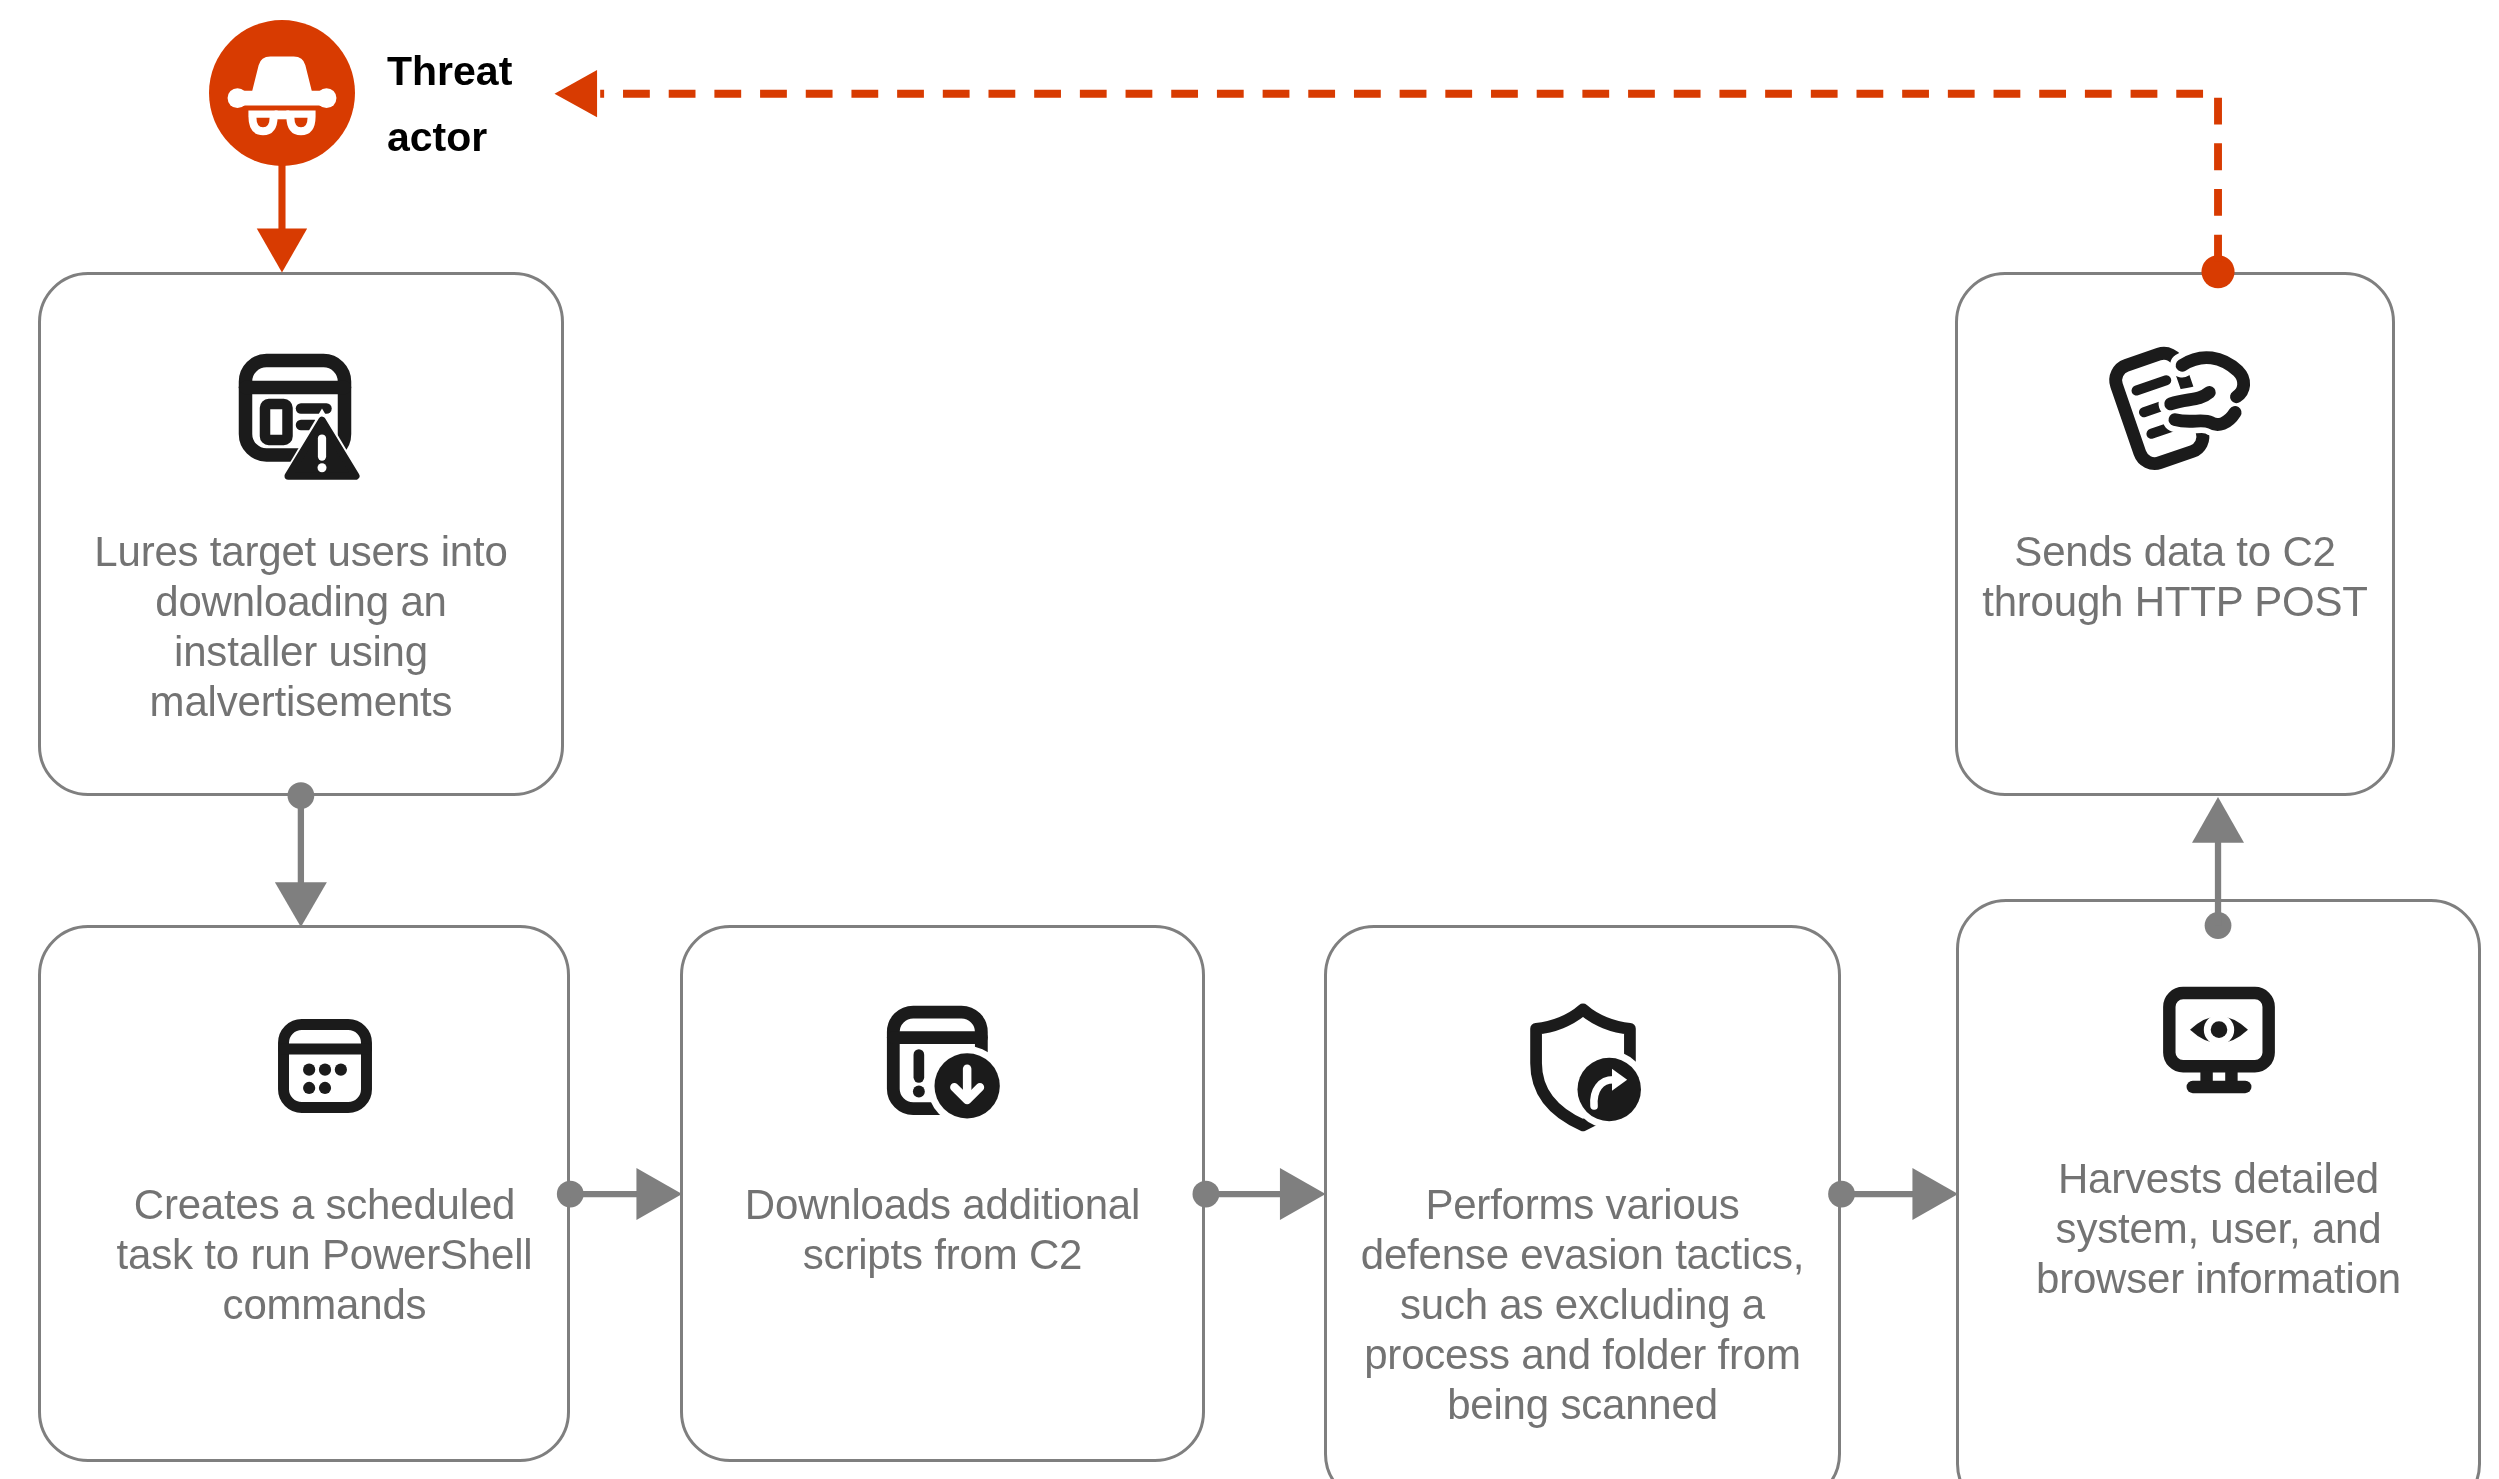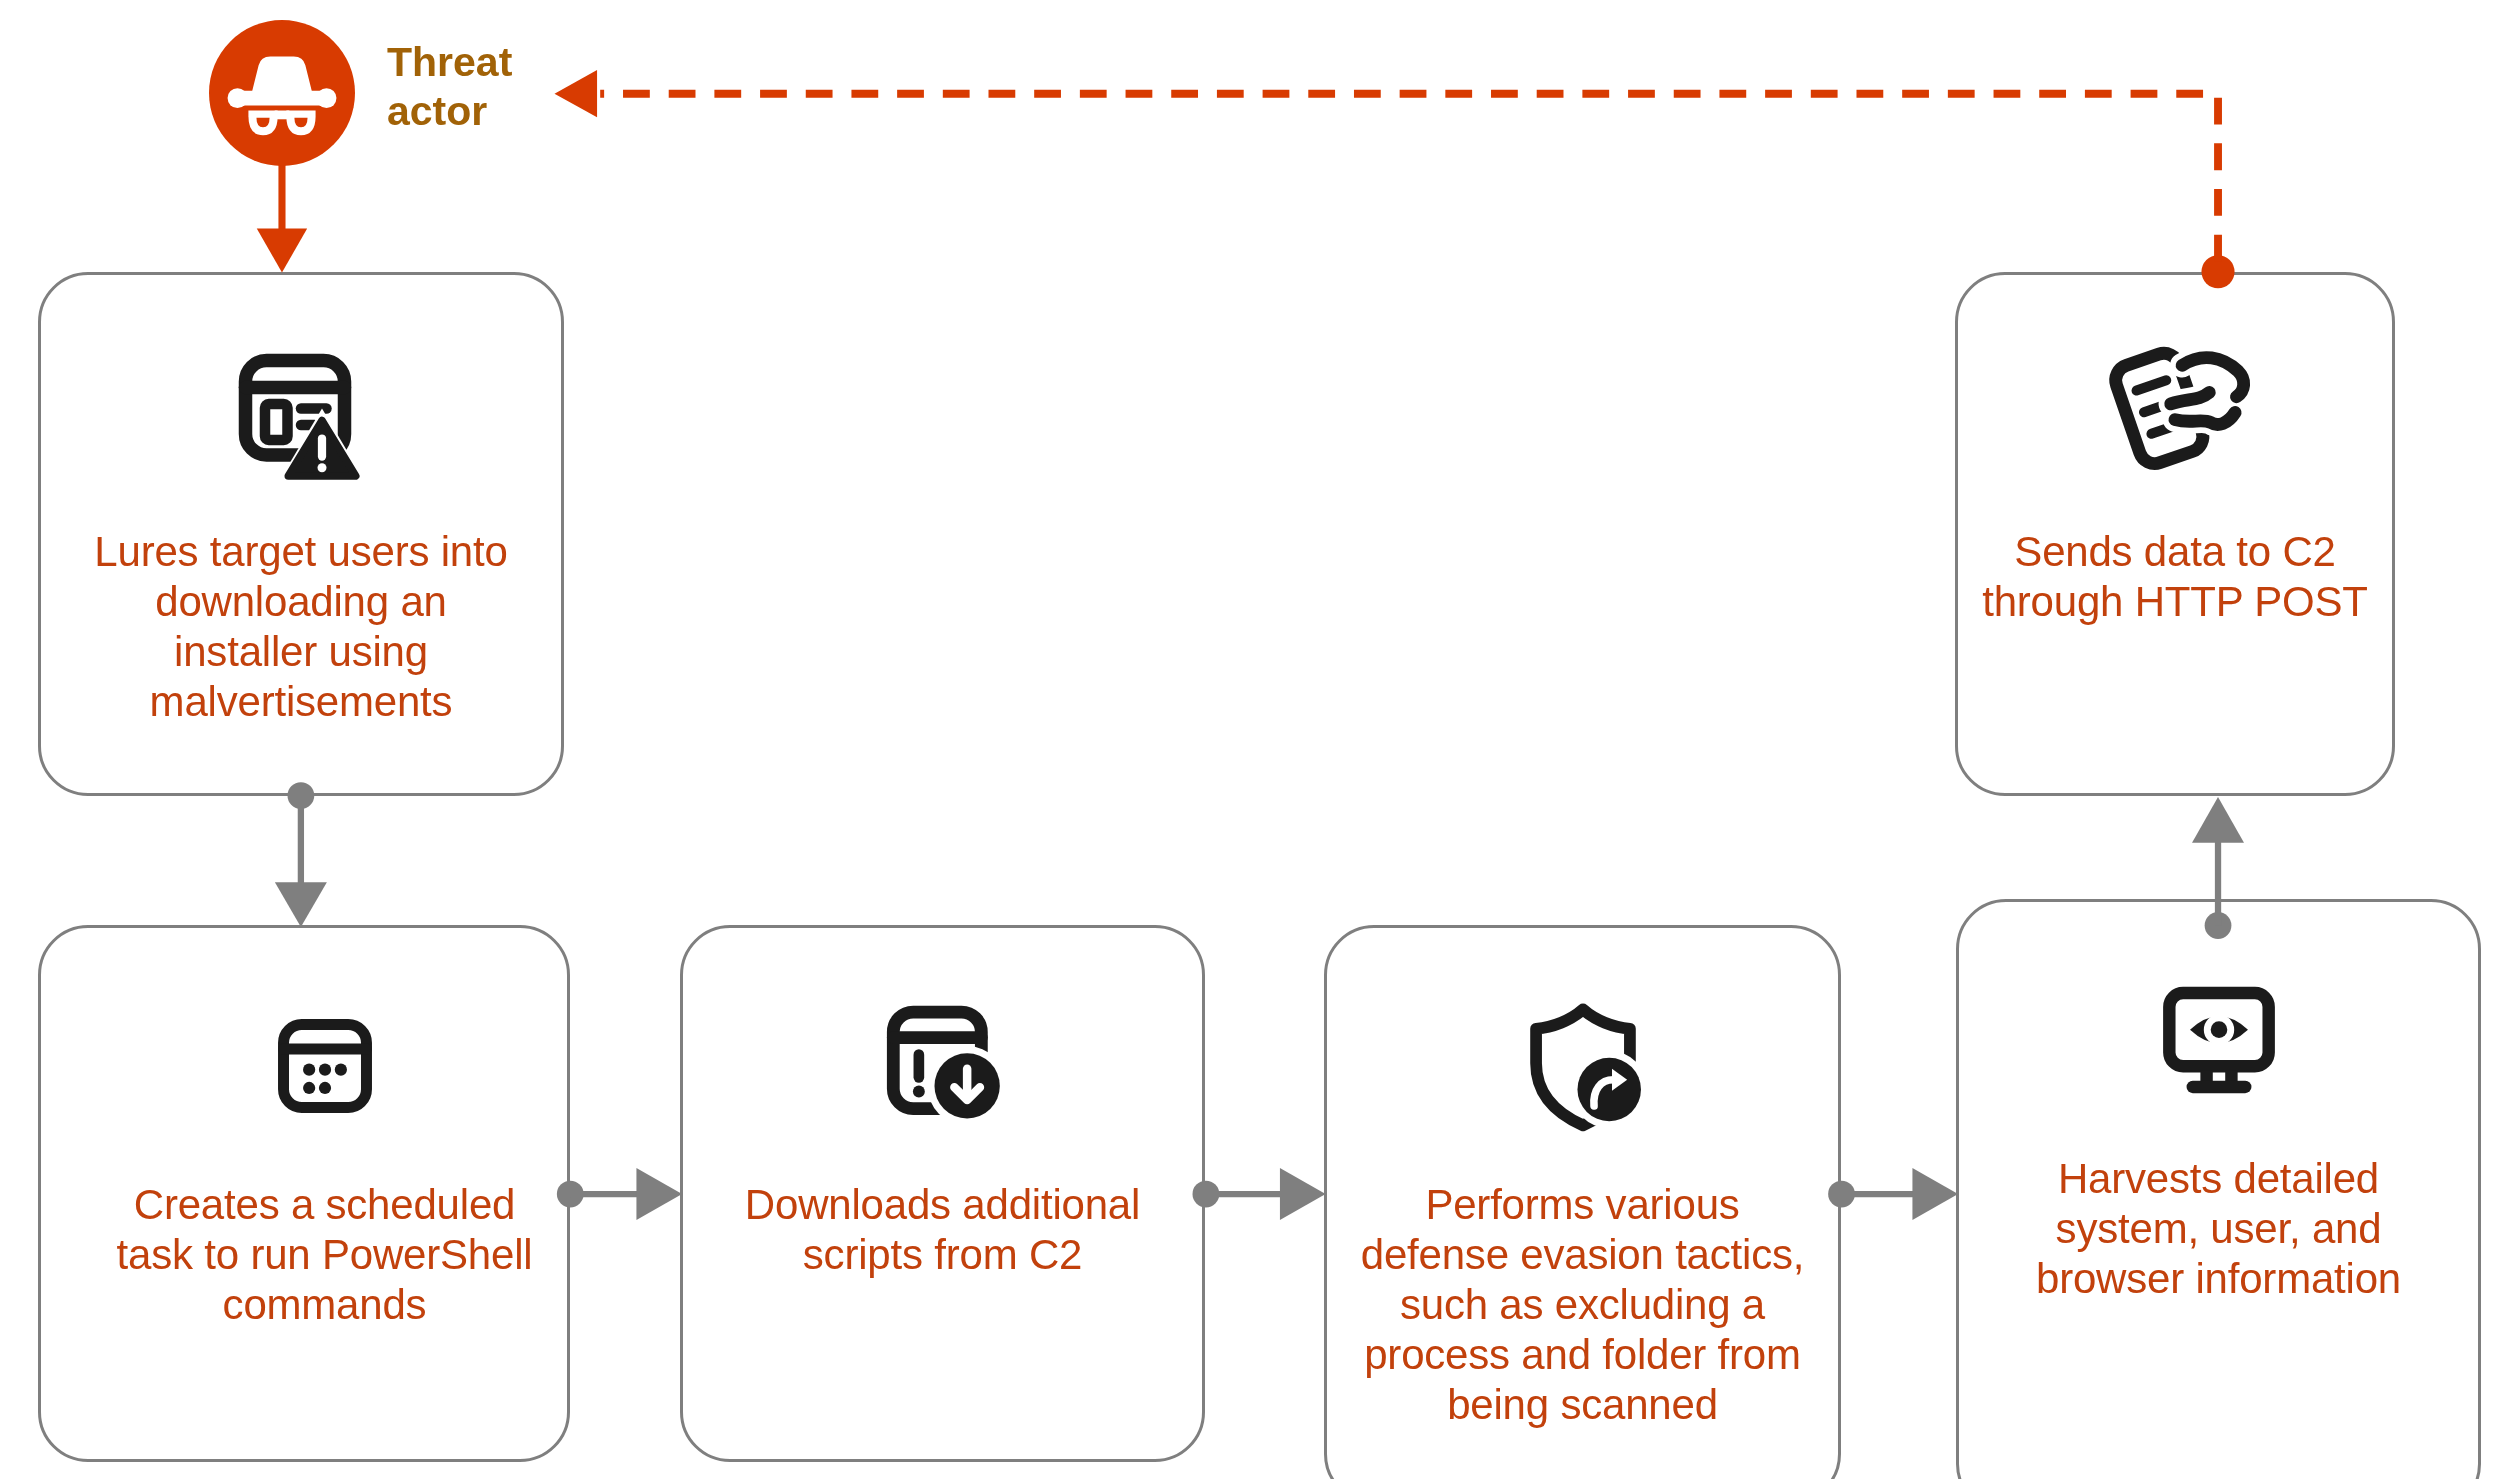--- a/index.html
+++ b/index.html
@@ -29,21 +29,21 @@
     height: 165px;
     margin-top: 55px;
     display: flex;
     align-items: center;
     justify-content: center;
   }
   .step-text {
     margin-top: 31.5px;
     font-size: 42px;
     line-height: 50px;
-    color: #c2410c;
+    color: #737373;
     text-align: center;
     white-space: pre-line;
     letter-spacing: -0.2px;
   }
   #connector-layer {
     position: absolute;
     left: 0; top: 0;
     width: 2500px;
     height: 1480px;
     z-index: 2;
@@ -56,23 +56,23 @@
     width: 146px;
     height: 146px;
     z-index: 3;
   }
   #threat-actor-label {
     position: absolute;
     left: 387px;
     top: 38px;
     width: 185px;
     font-size: 41px;
-    line-height: 49px;
+    line-height: 66px;
     font-weight: 700;
-    color: #a16207;
+    color: #000000;
     z-index: 3;
   }
 </style>
 </head>
 <body>
 
 <svg id="connector-layer" viewBox="0 0 3174 1879" xmlns="http://www.w3.org/2000/svg">
 
   <g fill="#7F7F7F" stroke="#7F7F7F">
     <circle cx="382" cy="1010" r="17" stroke="none"></circle>

